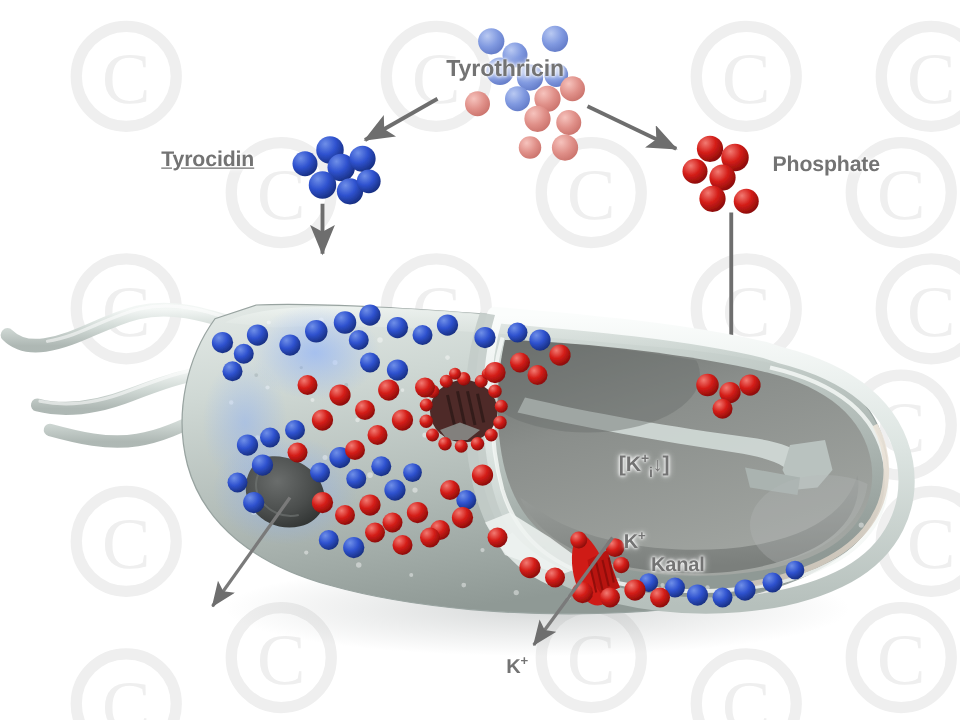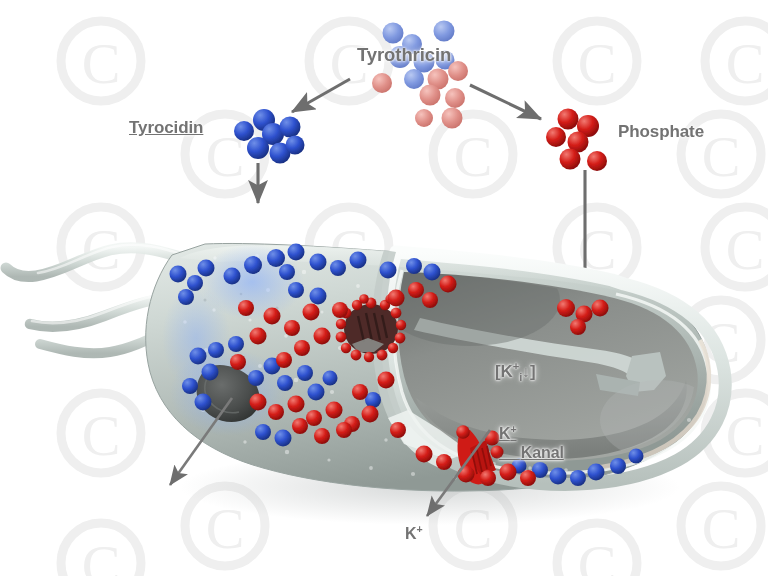--- a/index.html
+++ b/index.html
@@ -24,21 +24,21 @@
   .lbl.sz17{font-size:17px;}
   .lbl.sz16{font-size:16px;}
   .lbl sup{font-size:0.66em;vertical-align:super;line-height:0;}
   .lbl sub{font-size:0.66em;vertical-align:sub;line-height:0;}
   .lbl .arr{font-size:0.92em;}
 
   #l-tyrothricin{left:357px;top:44px;}
   #l-tyrocidin{left:129px;top:118px;text-decoration:underline;}
   #l-gramicidin{left:618px;top:122px;}
   #l-ki{left:469px;top:362px;margin-left:26px;}
-  #l-kkanal{left:499px;top:425px;text-decoration:underline;}
+  #l-kkanal{left:499px;top:425px;}
   #l-k{left:405px;top:525px;}
   #l-amino{left:60px;top:496px;}
 </style>
 </head>
 <body>
 
 <div id="stage">
 
 <svg width="768" height="576" viewBox="0 0 768 576" xmlns="http://www.w3.org/2000/svg">
   <defs>

